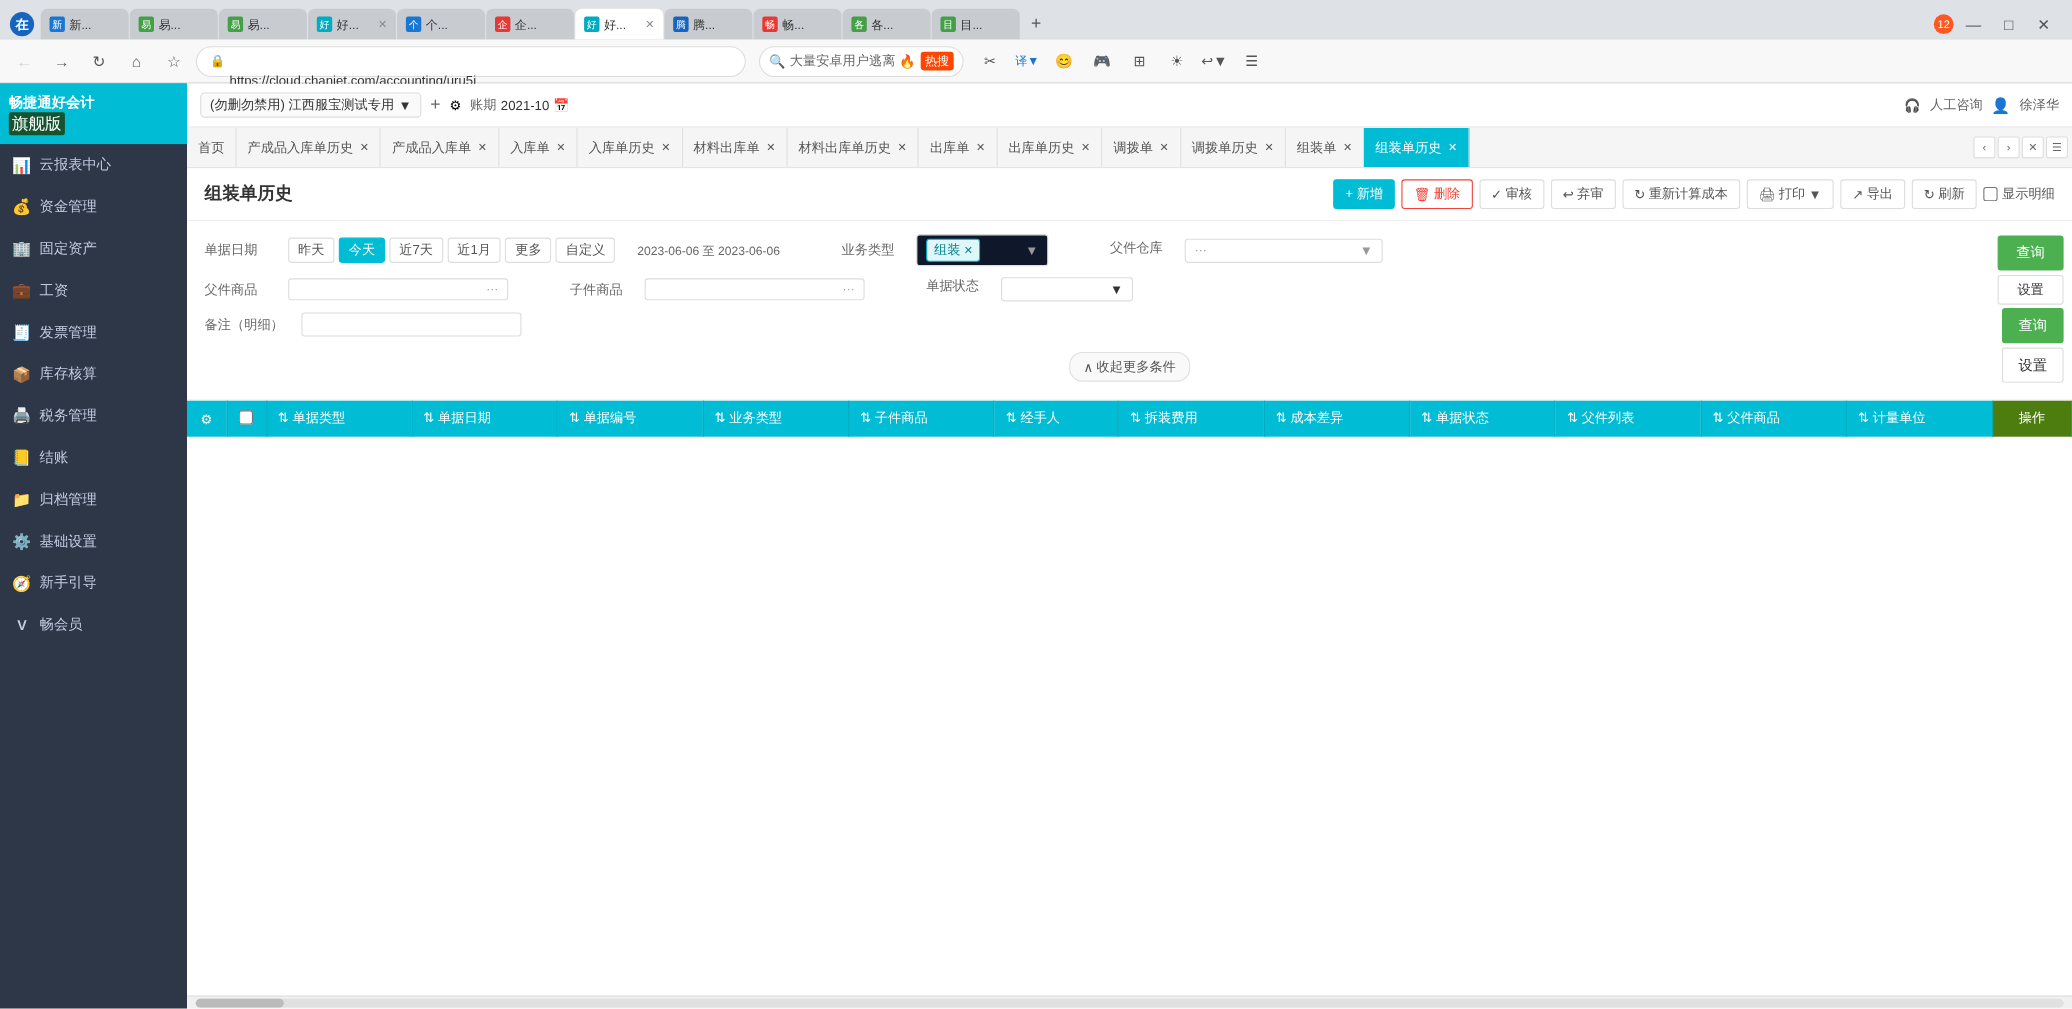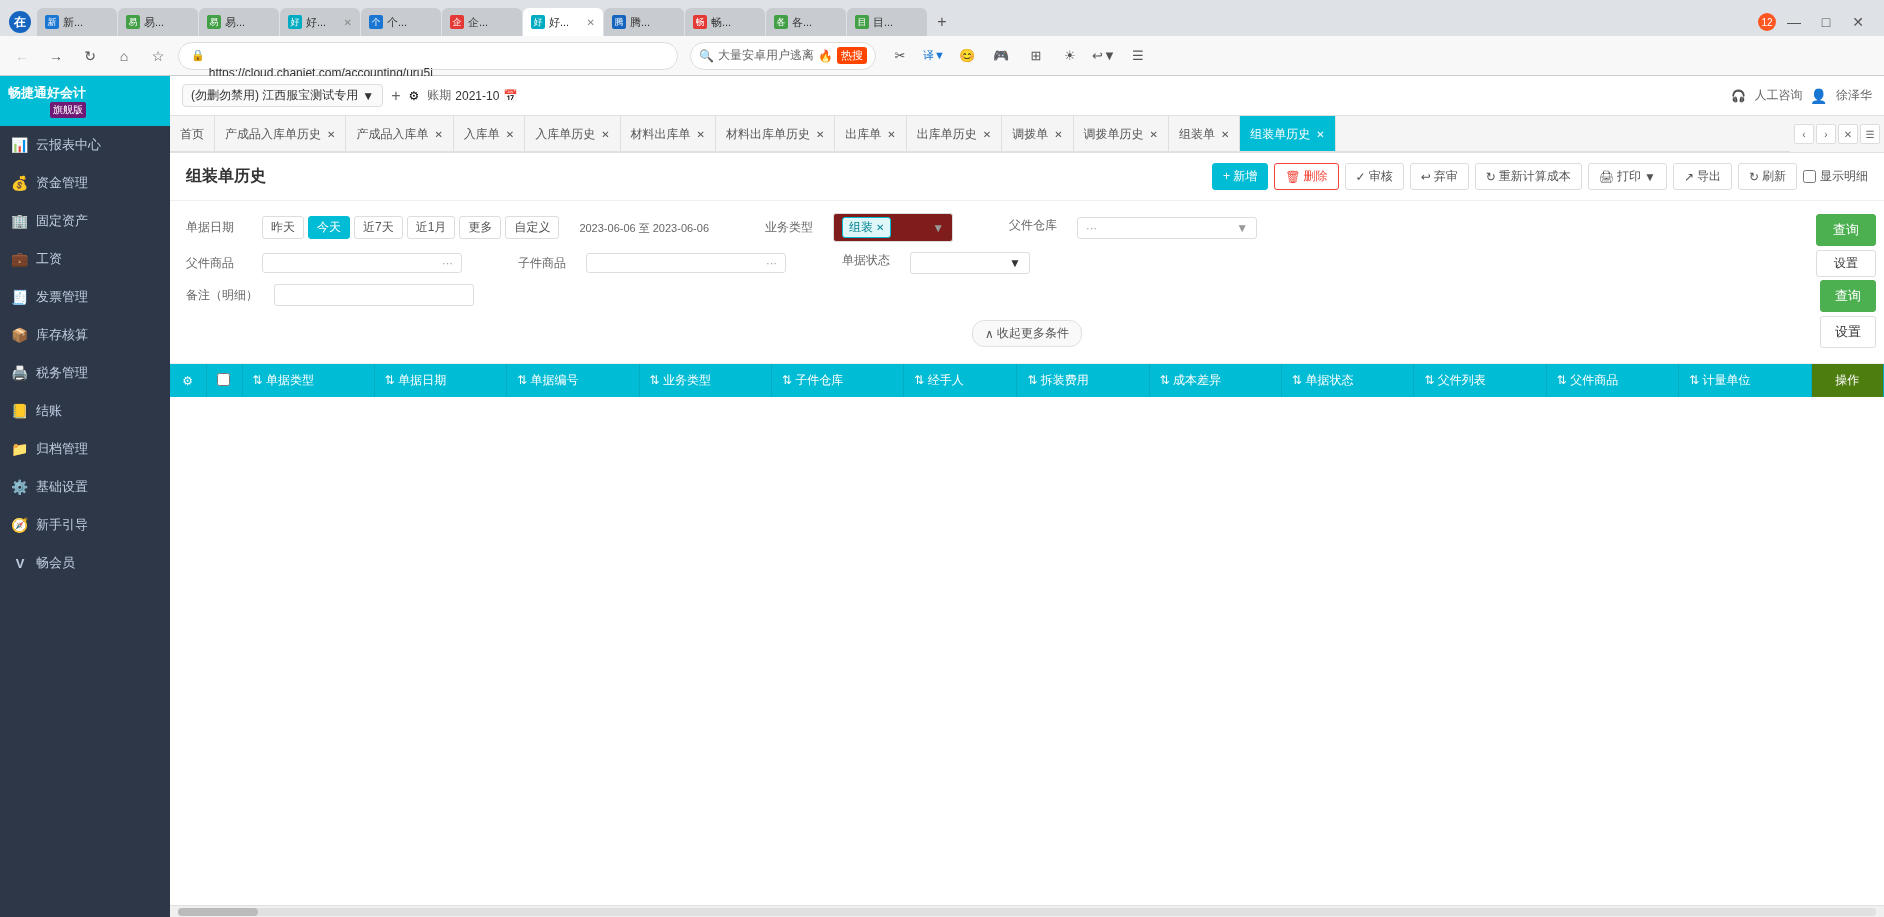--- a/index.html
+++ b/index.html
@@ -24,21 +24,21 @@
     .hot-tag { background: #ff4500; color: #fff; border-radius: 3px; padding: 1px 4px; font-size: 11px; }
     .toolbar-icons { display: flex; align-items: center; gap: 6px; margin-left: 4px; }
     .toolbar-icon-btn { width: 28px; height: 28px; display: flex; align-items: center; justify-content: center; border-radius: 4px; cursor: pointer; font-size: 13px; color: #555; }
 
     
     .app-container { display: flex; height: calc(917px - 76px); background: #fff; }
 
     
     .sidebar { width: 170px; background: #2d3748; display: flex; flex-direction: column; flex-shrink: 0; }
     .sidebar-header { background: #00bcd4; padding: 8px; display: flex; align-items: center; gap: 6px; }
-    .sidebar-logo-sub { background: #701a75; color: #fff; font-size: 10px; padding: 1px 3px; border-radius: 2px; margin-left: 42px; }
+    .sidebar-logo-sub { background: #14532d; color: #fff; font-size: 15px; padding: 1px 3px; border-radius: 2px; }
     .sidebar-favorites { padding: 8px; border-bottom: 1px solid #3d4a5e; }
     .favorites-title { color: #00bcd4; font-size: 12px; font-weight: bold; }
     .favorites-hint { color: #8a9bb0; font-size: 11px; margin-top: 2px; }
     .sidebar-nav { flex: 1; overflow-y: auto; }
     .sidebar-nav::-webkit-scrollbar { width: 4px; }
     .sidebar-nav::-webkit-scrollbar-thumb { background: #4a5568; }
     .nav-item { display: flex; align-items: center; padding: 10px 12px; color: #c0cce0; font-size: 13px; cursor: pointer; gap: 8px; }
     .nav-item .nav-icon { width: 16px; height: 16px; display: flex; align-items: center; justify-content: center; font-size: 14px; }
 
     
@@ -397,21 +397,21 @@
           <div class="date-btn">近1月</div>
           <div class="date-btn">更多</div>
           <div class="date-btn">自定义</div>
         </div>
         <div style="display:flex;flex-direction:column;margin-left:4px;">
           <div class="date-range">2023-06-06 至 2023-06-06</div>
         </div>
 
         <div style="display:flex;align-items:center;gap:8px;margin-left:40px;">
           <span class="filter-label">业务类型</span>
-          <div style="display:flex;align-items:center;gap:4px;border:1px solid #ddd;border-radius:3px;padding:3px 8px;min-width:120px;background:#7f1d1d;">
+          <div style="display:flex;align-items:center;gap:4px;border:1px solid #ddd;border-radius:3px;padding:3px 8px;min-width:120px;background:#0f172a;">
             <div class="filter-tag">
               <span>组装</span>
               <span class="tag-x">✕</span>
             </div>
             <span style="margin-left:auto;color:#999;">▼</span>
           </div>
         </div>
 
         <div style="display:flex;align-items:flex-start;gap:8px;margin-left:40px;">
           <span class="filter-label">父件仓库</span>
@@ -482,21 +482,21 @@
             <th>
               <span>⇅ 单据日期</span>
             </th>
             <th>
               <span>⇅ 单据编号</span>
             </th>
             <th>
               <span>⇅ 业务类型</span>
             </th>
             <th>
-              <span>⇅ 子件仓库</span>
+              <span>⇅ 子件商品</span>
             </th>
             <th>
               <span>⇅ 经手人</span>
             </th>
             <th>
               <span>⇅ 拆装费用</span>
             </th>
             <th>
               <span>⇅ 成本差异</span>
             </th>

